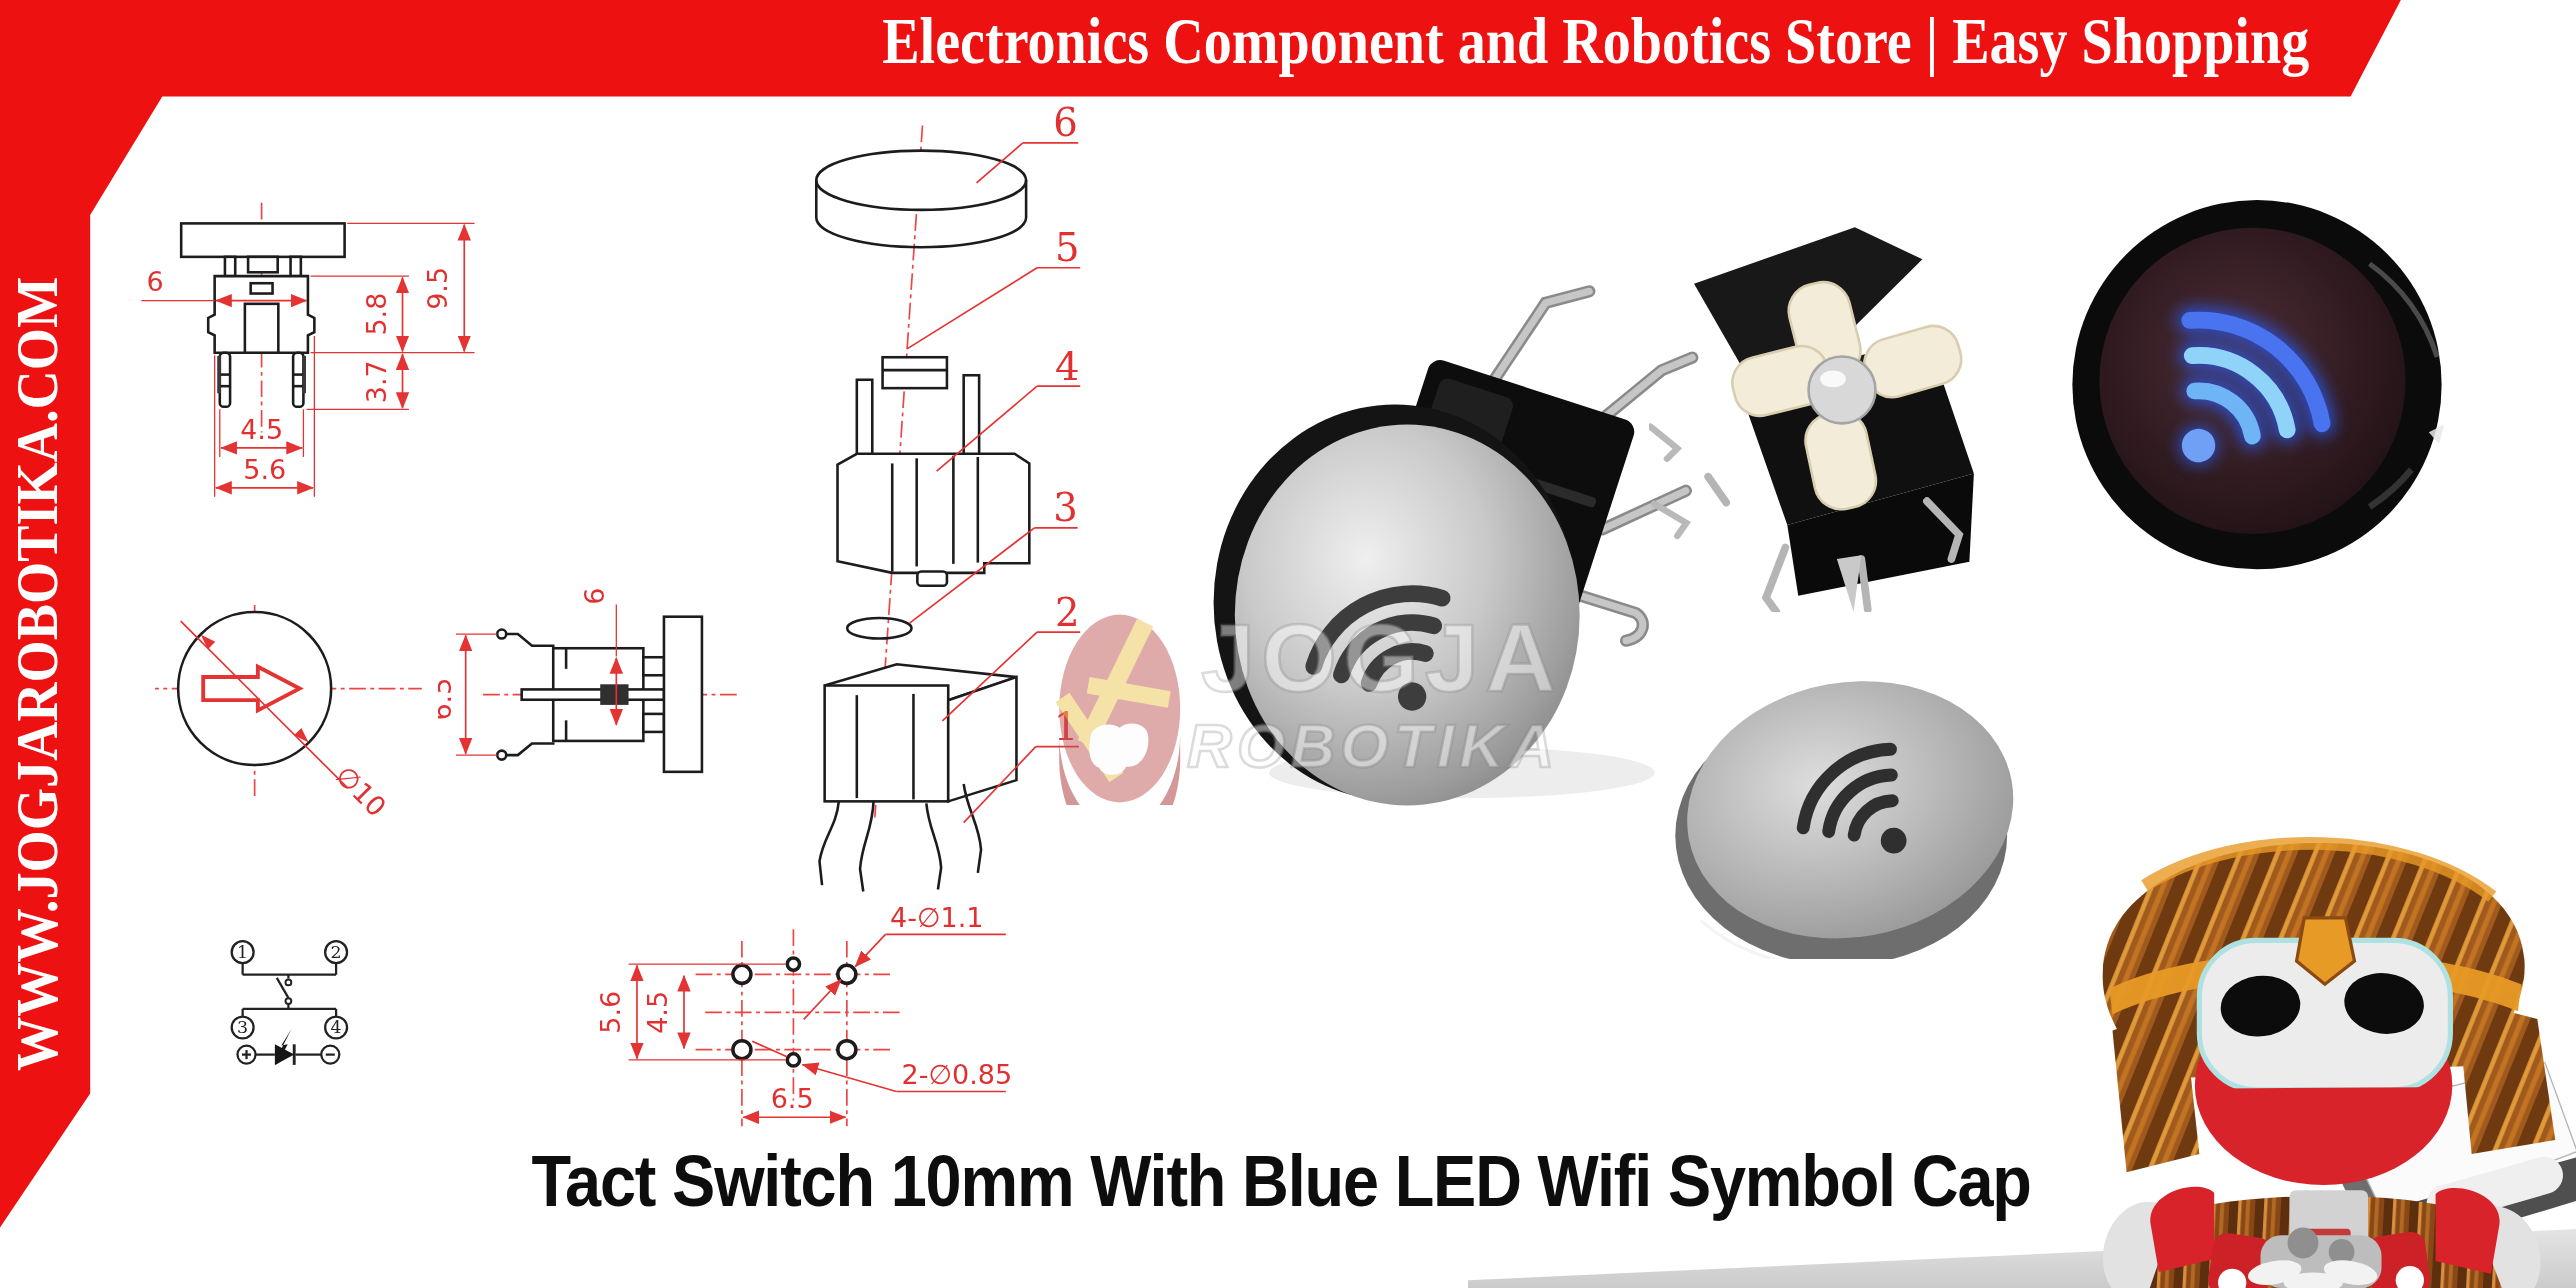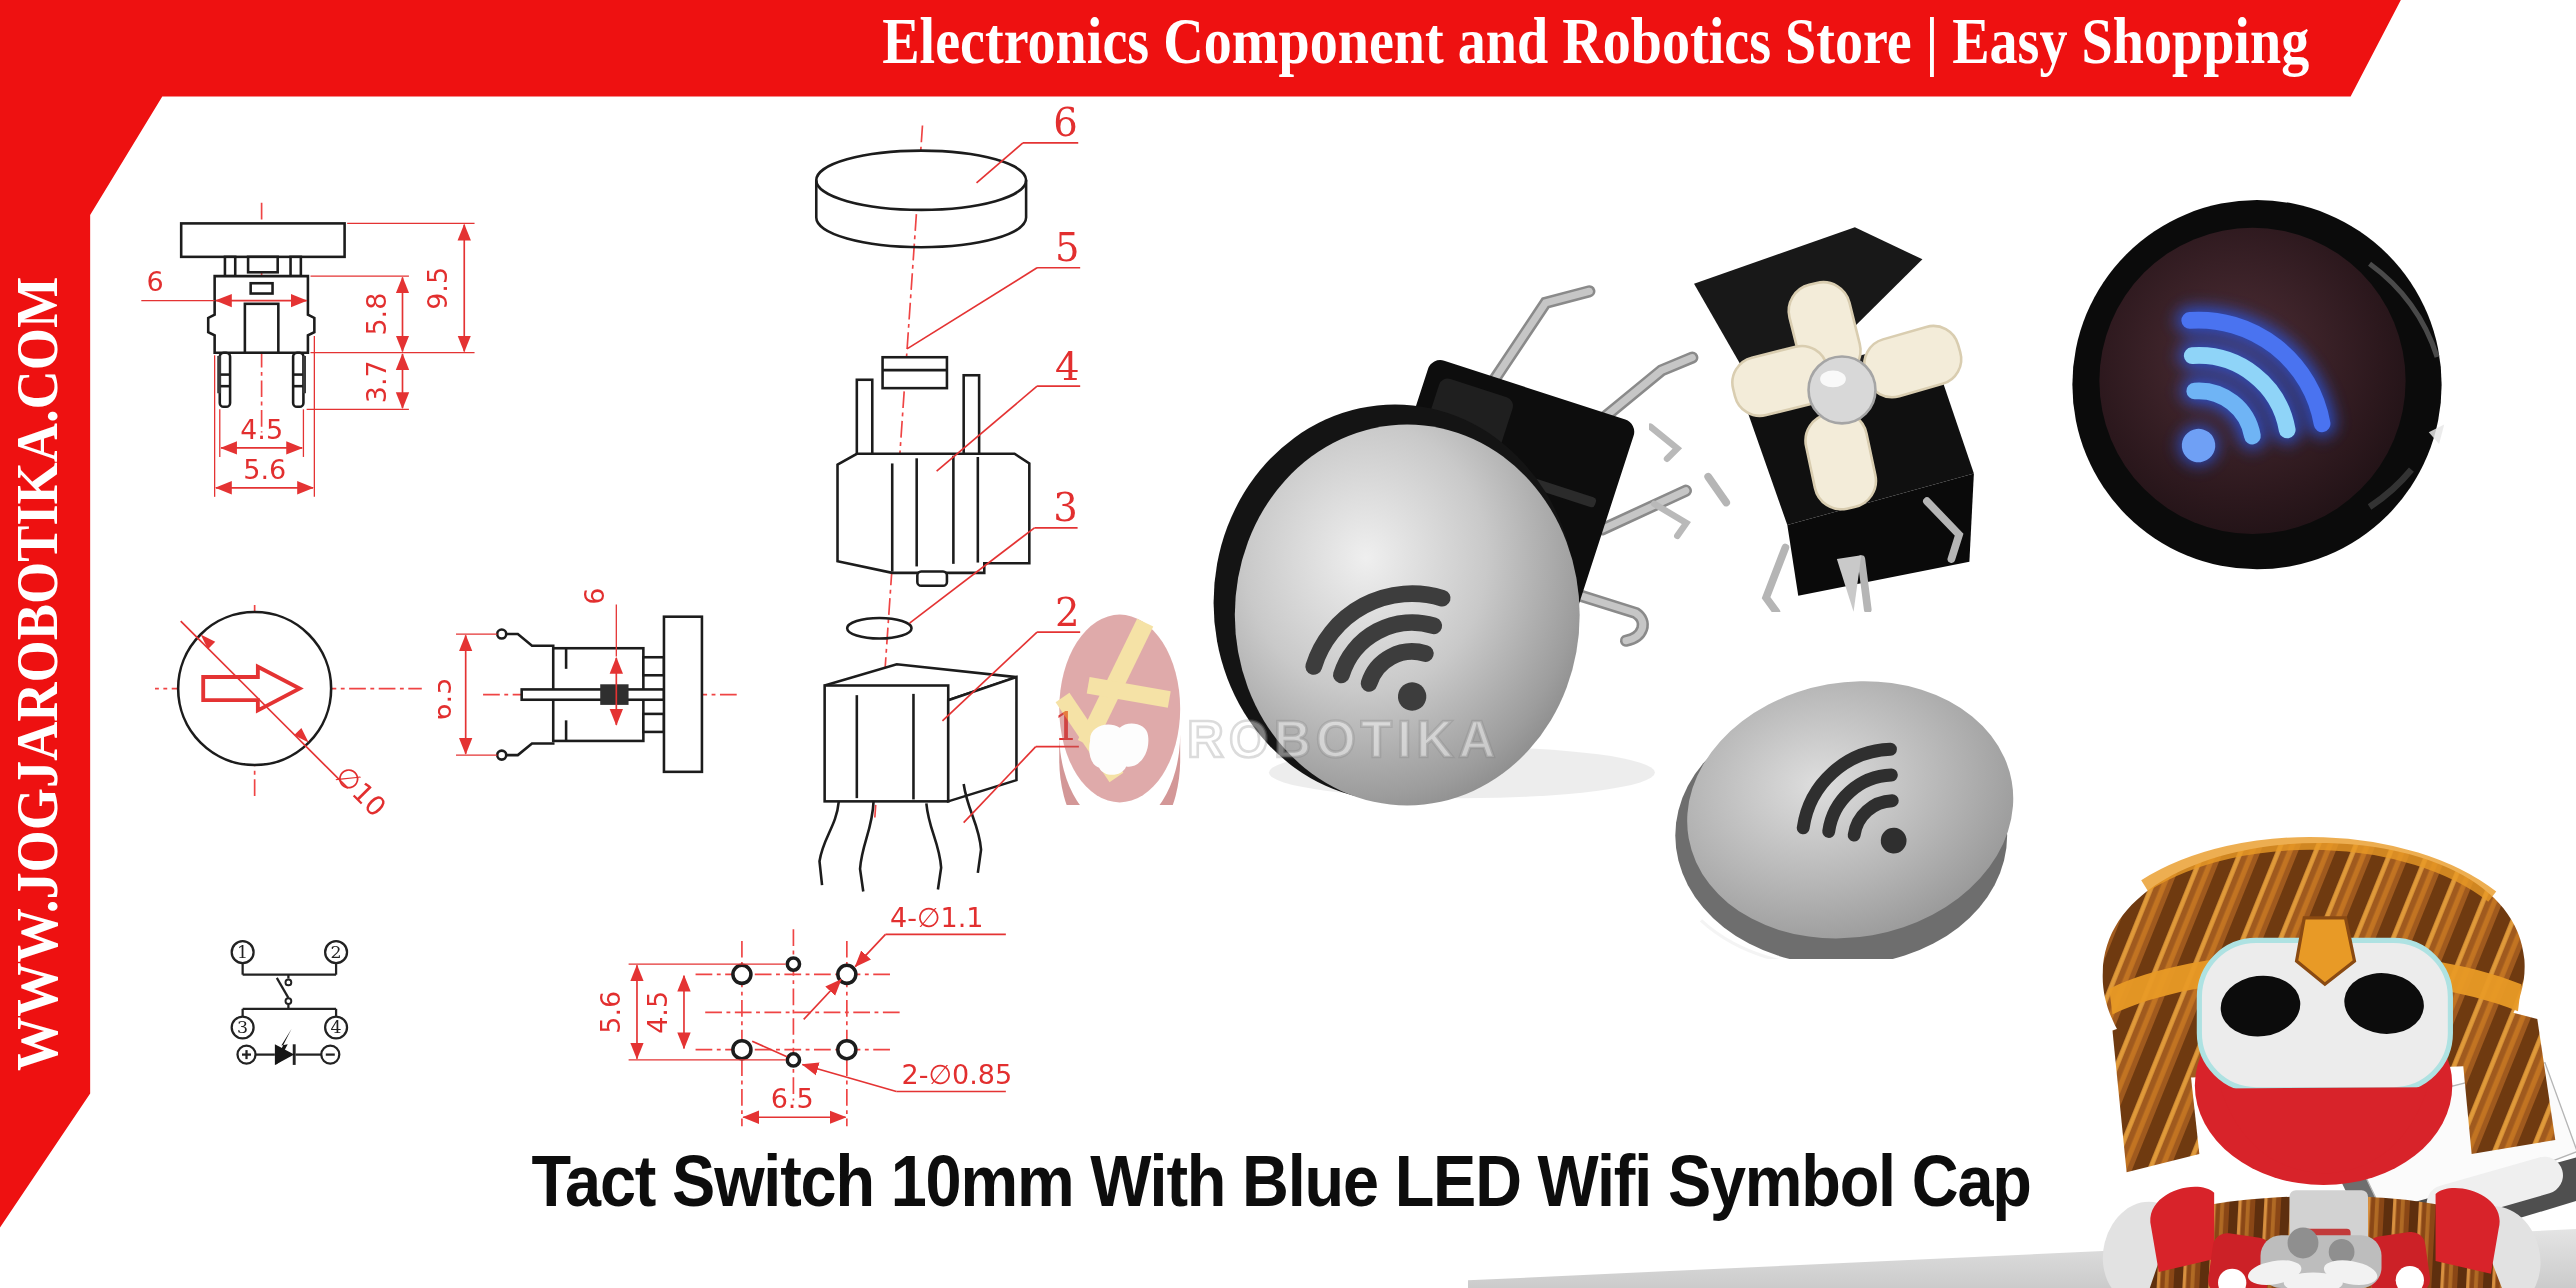--- a/index.html
+++ b/index.html
@@ -11,21 +11,21 @@
      color:#fff;font:700 66px "Liberation Serif",serif;transform:scaleX(.85);white-space:nowrap;}
   #side-text{left:-374px;top:644px;width:837px;height:84px;line-height:84px;text-align:center;
      color:#fff;font:700 59px "Liberation Serif",serif;transform:rotate(-90deg) scaleX(.92);white-space:nowrap;}
   
   #title{left:451px;top:1140px;width:1610px;text-align:center;color:#0d0d0d;
      font:700 72px "Liberation Sans",sans-serif;letter-spacing:-1.3px;transform:scaleX(.9);white-space:nowrap;}
   
   #watermark{left:1050px;top:567px;width:876px;height:245px;opacity:.5;pointer-events:none;}
   .wm-word{position:absolute;color:rgba(255,255,255,.9);-webkit-text-stroke:2.6px rgba(125,125,125,.55);
      font:700 97px "Liberation Sans",sans-serif;letter-spacing:6.4px;white-space:nowrap;}
-  #wm2{font-size:51px;letter-spacing:5.2px;}
+  #wm2{font-size:62px;letter-spacing:5.2px;font-style:italic;}
   
   .bl{stroke:#1c1c1c;stroke-width:4;fill:none}
   .blf{stroke:#1c1c1c;stroke-width:4;fill:#fff}
   .blt{stroke:#1c1c1c;stroke-width:5.5;fill:#fff}
   .dim{stroke:#e43333;stroke-width:2.6;fill:none}
   .ext{stroke:#e43333;stroke-width:2;fill:none}
   .cl{stroke:#ef4444;stroke-width:2.6;fill:none;stroke-dasharray:26 7 6 7}
   .dimtext{fill:#e22f2f;font:400 42px "DejaVu Sans",sans-serif}
   .numtext{fill:#e22f2f;font:400 60px "DejaVu Serif",serif}
   .schtext{fill:#222;font:400 27px "DejaVu Serif",serif}
@@ -436,20 +436,21 @@
 
 <div id="watermark" class="abs">
   <svg class="abs" style="left:0;top:45px" width="142" height="193" viewBox="0 0 220 300">
     <ellipse cx="108" cy="150" rx="94" ry="146" fill="#c05858"></ellipse>
     <path d="M14,190 A94,146 0 0 0 202,190 L202,230 A94,146 0 0 1 14,230 Z" fill="#a83232"></path>
     <rect x="88" y="6" width="28" height="210" fill="#ecc64f" transform="rotate(26 102 110)"></rect>
     <rect x="48" y="120" width="26" height="150" fill="#ecc64f" transform="rotate(-34 61 195)"></rect>
     <rect x="58" y="112" width="128" height="26" fill="#ecc64f" transform="rotate(10 122 125)"></rect>
     <path d="M62,200 C60,178 90,168 108,180 C120,168 150,172 152,192 C156,220 138,244 118,240 C112,256 84,258 76,242 C62,238 58,216 62,200 Z" fill="#fdfdfd"></path>
   </svg>
+  <span id="wm1" class="wm-word" style="left:151px;top:35px">JOGJA</span>
   <span id="wm2" class="wm-word" style="left:137px;top:143px">ROBOTIKA</span>
 </div>
 
 <svg class="abs" style="left:0;top:0" width="2576" height="1288" viewBox="0 0 4000 2000" pointer-events="none">
   <path d="M0,0 H3728 L3650,150 H252 L140,334 V1698 L0,1906 Z" fill="#ee1111"></path>
 </svg>
 <div id="banner-text" class="abs">Electronics Component and Robotics Store | Easy Shopping</div>
 <div id="side-text" class="abs">WWW.JOGJAROBOTIKA.COM</div>
 
 <div id="title" class="abs">Tact Switch 10mm With Blue LED Wifi Symbol Cap</div>

